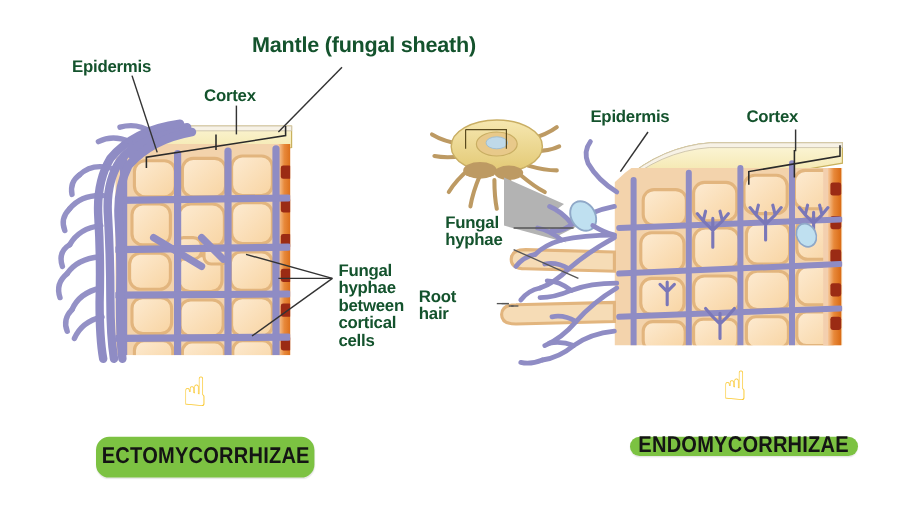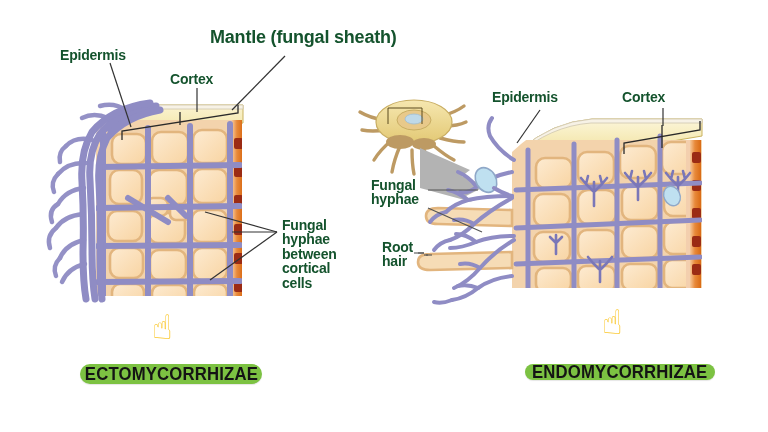--- a/index.html
+++ b/index.html
@@ -354,32 +354,32 @@
 cortical
 cells</div>
 
   <div class="lbl sz17" style="left:492px;top:90px;">Epidermis</div>
 
   <div class="lbl sz17" style="left:622px;top:90px;">Cortex</div>
 
   <div class="lbl sz17" style="left:371px;top:178px;line-height:1.03;">Fungal
 hyphae</div>
 
-  <div class="lbl sz17" style="left:382px;top:240px;line-height:1.03;">Root
+  <div class="lbl sz17" style="left:349px;top:240px;line-height:1.03;">Root
 hair</div>
 
   <div class="hand" style="left:152px;top:310px;">
     <span class="hand-inner">☝</span>
   </div>
 
   <div class="hand" style="left:602px;top:305px;">
     <span class="hand-inner">☝</span>
   </div>
 
-  <div class="pill" style="left:80px;top:364px;width:182px;height:20px;">
+  <div class="pill" style="left:80px;top:364px;width:182px;height:34px;">
     <span>ECTOMYCORRHIZAE</span>
   </div>
 
   <div class="pill" style="left:525px;top:364px;width:190px;height:16px;">
     <span>ENDOMYCORRHIZAE</span>
   </div>
 
 </div>
 
 </body></html>

